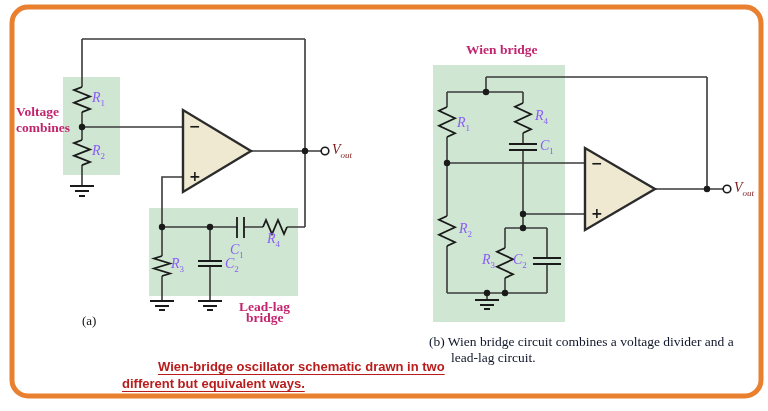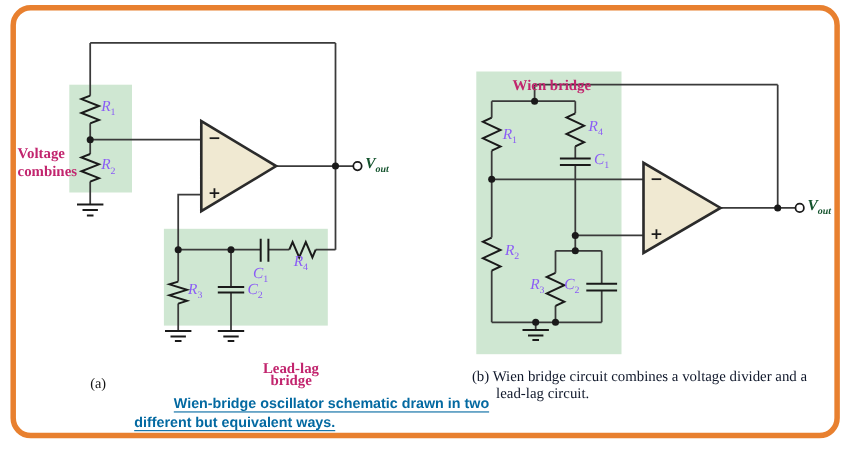--- a/index.html
+++ b/index.html
@@ -1,29 +1,29 @@
 <!DOCTYPE html>
 <html><head>
 <meta charset="utf-8">
 <style>
   html,body{margin:0;padding:0;background:#fff;}
   .fig{position:relative;width:768px;height:411px;background:#ffffff;overflow:hidden;
        font-family:"Liberation Serif",serif;}
-  .lbl{position:absolute;white-space:pre;line-height:1.1;margin-top:28px;}
+  .lbl{position:absolute;white-space:pre;line-height:1.1;}
   .magenta{color:#c2256e;font-weight:bold;font-size:13.5px;}
   .clabel{position:absolute;font-size:14px;color:#8b5cf6;white-space:nowrap;}
   .clabel i{font-style:italic;font-family:"Liberation Serif",serif;}
   .clabel sub{font-size:9px;font-style:normal;}
-  .vout{position:absolute;font-size:14px;color:#14532d;font-style:italic;font-weight:bold;white-space:nowrap;}
+  .vout{position:absolute;font-size:14px;color:#7f1d1d;font-style:italic;font-weight:normal;white-space:nowrap;}
   .vout sub{font-size:9px;}
   .opsign{position:absolute;font-size:14px;font-weight:bold;color:#1a1a1a;font-family:"DejaVu Sans",sans-serif;}
   .panel{font-size:13px;color:#111;}
   .capb{position:absolute;font-size:13.5px;color:#0f172a;}
   .capred{position:absolute;font-family:"Liberation Sans",sans-serif;font-weight:bold;
-          font-size:13px;color:#0369a1;text-decoration:underline;text-underline-offset:3px;}
+          font-size:13px;color:#b91c1c;text-decoration:underline;text-underline-offset:3px;}
   svg{position:absolute;left:0;top:0;}
 </style>
 </head>
 <body>
 
 <div class="fig">
 
   <svg width="768" height="411" viewBox="0 0 768 411">
 
     <rect x="12" y="7" width="749" height="389" rx="16" fill="none" stroke="#e8802f" stroke-width="5"></rect>

